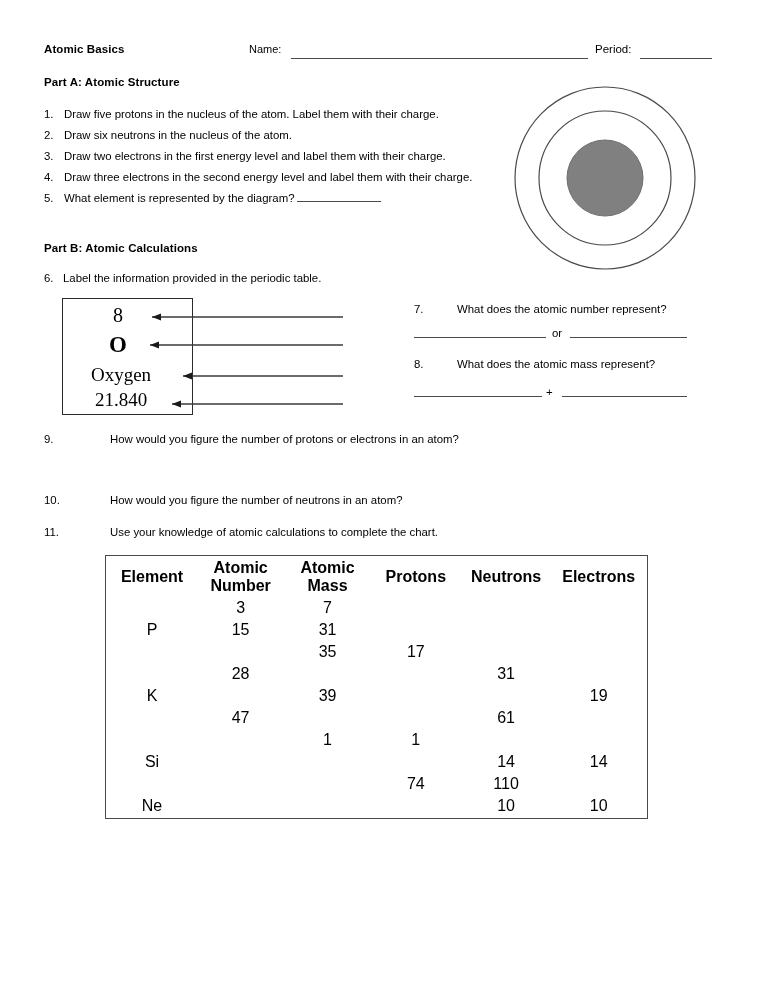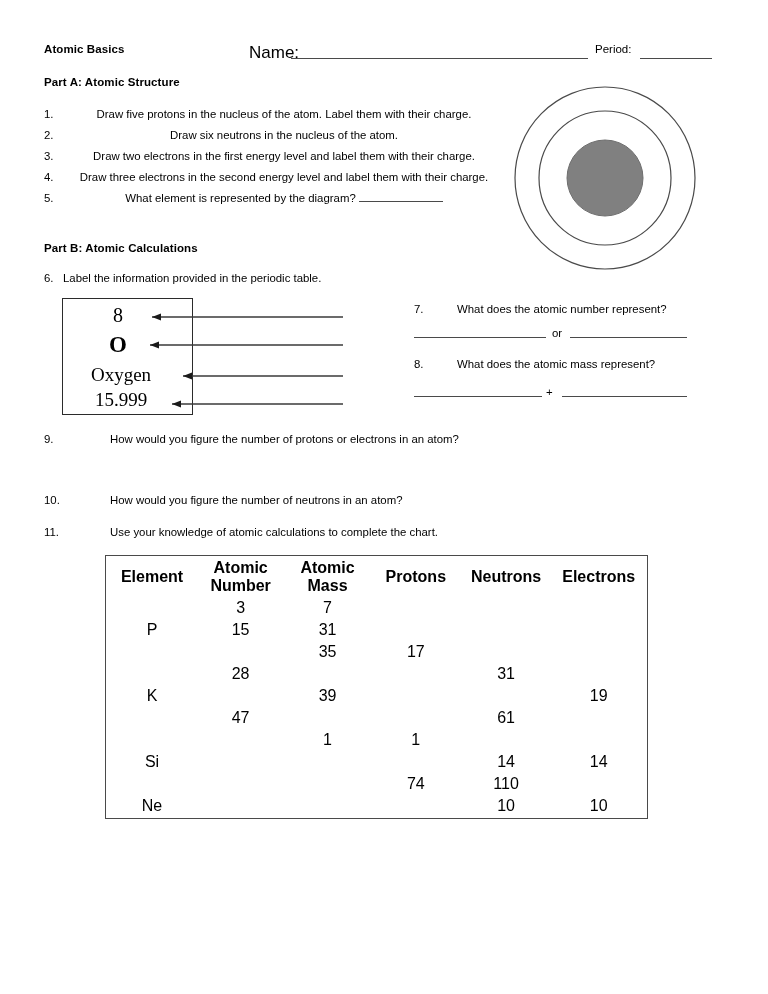--- a/index.html
+++ b/index.html
@@ -36,21 +36,21 @@
   .doc-title {
     position: absolute;
     left: 0; top: 0;
     font-size: 11.5px;
     font-weight: bold;
     letter-spacing: 0.1px;
   }
   .name-label {
     position: absolute;
     left: 205px; top: 0;
-    font-size: 17px;
+    font-size: 11px;
   }
   .blank-line {
     position: absolute;
     border-bottom: 1px solid #4a4a4a;
     height: 0;
   }
   .name-blank { left: 247px; top: 15px; width: 297px; }
   .period-label {
     position: absolute;
     left: 551px; top: 0;
@@ -79,21 +79,21 @@
     display: flex;
     align-items: flex-start;
     font-size: 11.4px;
     line-height: 15px;
     margin-bottom: 6px;
   }
   .qa-num {
     width: 20px;
     flex: 0 0 20px;
   }
-  .qa-text { flex: 1 1 auto; text-align: center; }
+  .qa-text { flex: 1 1 auto; }
   .inline-blank {
     display: inline-block;
     width: 84px;
     border-bottom: 1px solid #4a4a4a;
     height: 10px;
     margin-left: 3px;
     vertical-align: baseline;
   }
 
   
@@ -269,21 +269,21 @@
 
   <div id="q6-line">
     <span class="qa-num">6.</span><span>Label the information provided in the periodic table.</span>
   </div>
 
   <div class="element-area">
     <div class="element-box">
       <div class="el-number">8</div>
       <div class="el-symbol">O</div>
       <div class="el-name">Oxygen</div>
-      <div class="el-mass">15.999</div>
+      <div class="el-mass">21.840</div>
     </div>
 
     <svg class="arrow-svg" viewBox="0 0 300 120">
 
       <g>
         <line x1="281" y1="19" x2="90" y2="19" stroke="#3a3a3a" stroke-width="1.5"></line>
         <polygon points="90,19 99,15.5 99,22.5" fill="#1a1a1a"></polygon>
       </g>
 
       <g>

